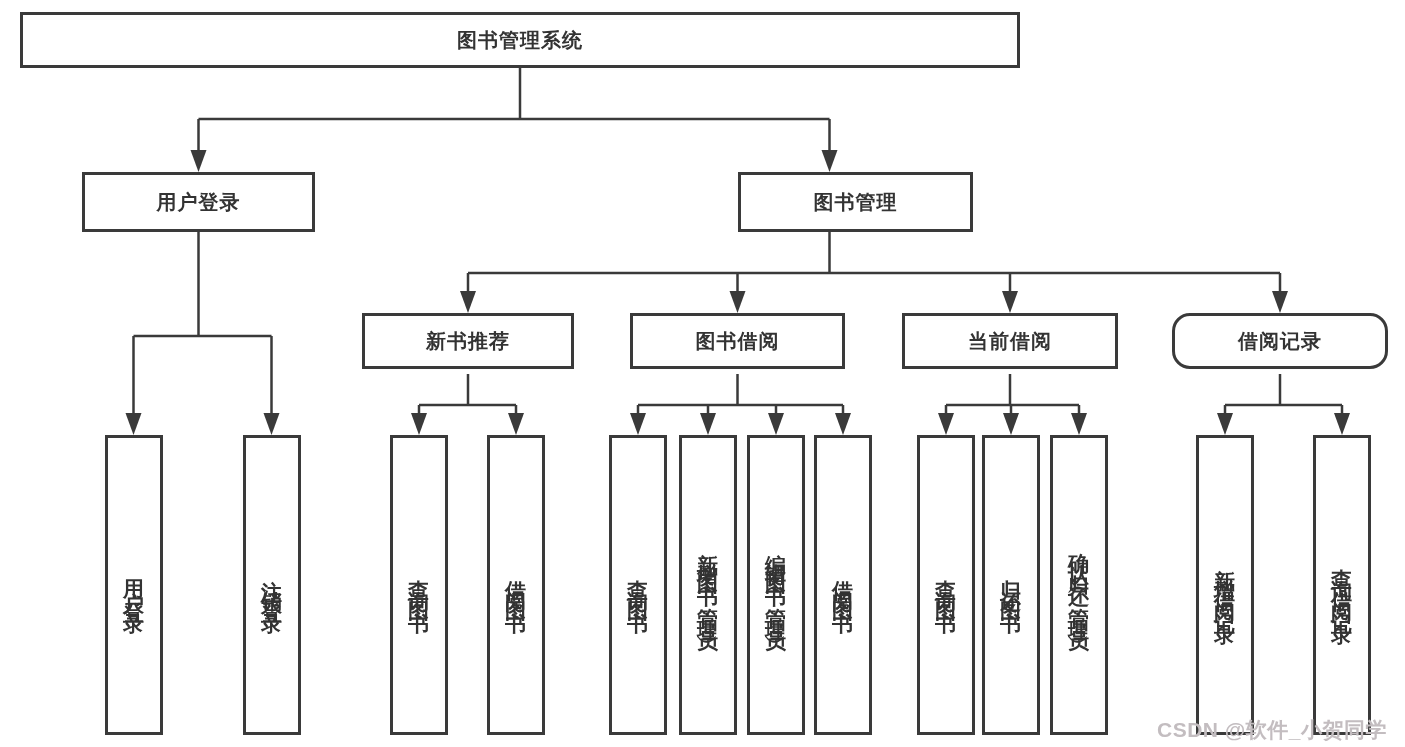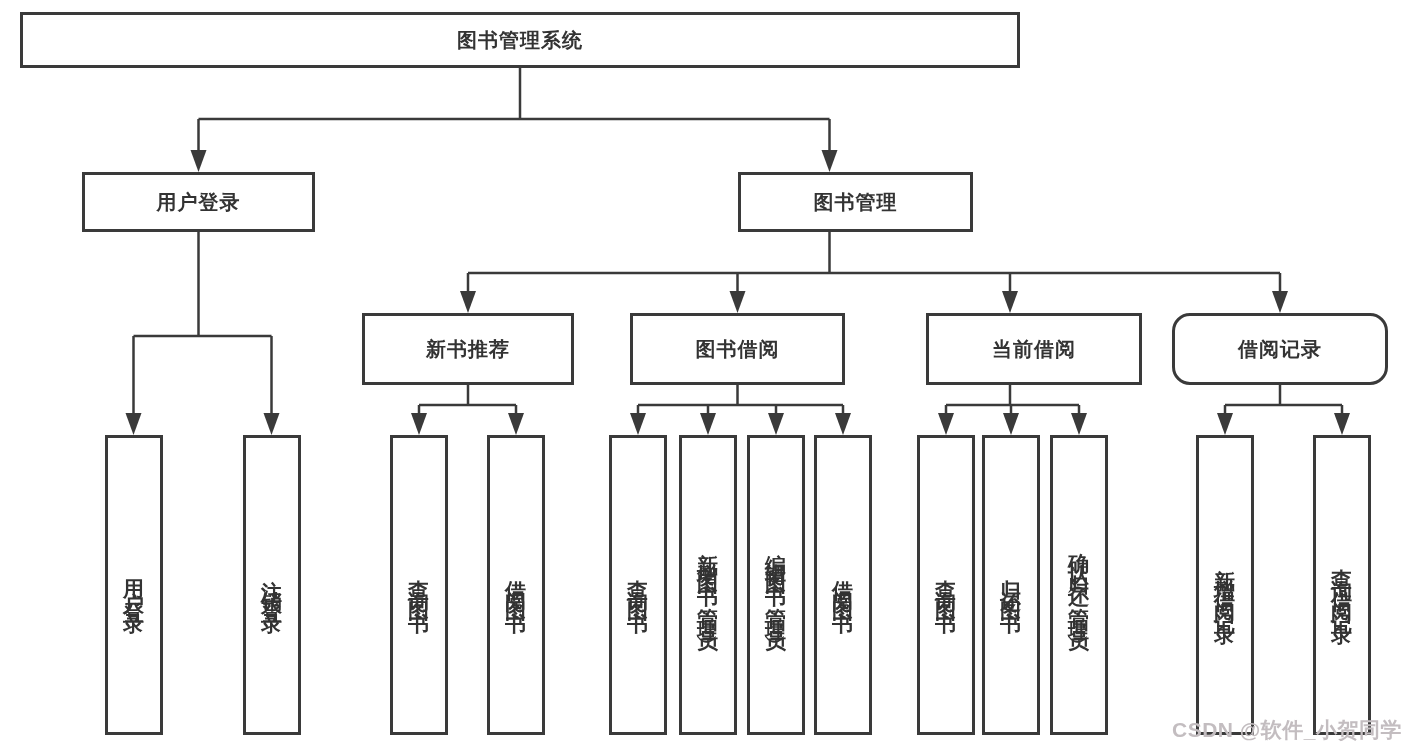--- a/index.html
+++ b/index.html
@@ -36,35 +36,35 @@
     letter-spacing:11px;
     line-height:1;
     white-space:normal;
   }
   
   .n-root   { left:20px;   top:12px;  width:1000px; height:56px; }
   
   .n-login  { left:82px;   top:172px; width:233px;  height:60px; }
   .n-mgmt   { left:712px;  top:172px; width:235px;  height:60px;margin-left:26px; }
   
-  .lv3      { top:313px; height:72px; }
+  .lv3      { top:313px; height:56px; }
   .n-new    { left:362px;  width:212px; }
   .n-borrow { left:630px;  width:215px; }
-  .n-cur    { left:926px;  width:216px; }
+  .n-cur    { left:902px;  width:216px; }
   .n-rec    { left:1172px; width:216px;border-radius:18px; }
   
   .leaf     { top:435px; height:300px; width:58px; }
   .a1 { left:105px; }  .a2 { left:243px; }
   .b1 { left:390px; }  .b2 { left:487px; }
   .c1 { left:609px; }  .c2 { left:679px; } .c3 { left:747px; } .c4 { left:814px; }
   .d1 { left:917px; }  .d2 { left:982px; } .d3 { left:1050px; }
   .e1 { left:1196px; } .e2 { left:1313px; }
   .watermark {
     position:absolute;
-    right:3px;
+    right:18px;
     top:716px;
     font-size:21px;
     color:#c3bdc0;
     letter-spacing:0.5px;
     z-index:5;
   }
   svg line, svg path { stroke:#3a3a3a; stroke-width:2.5; fill:none; }
   svg polygon { fill:#3a3a3a; stroke:none; }
 </style>
 </head>

